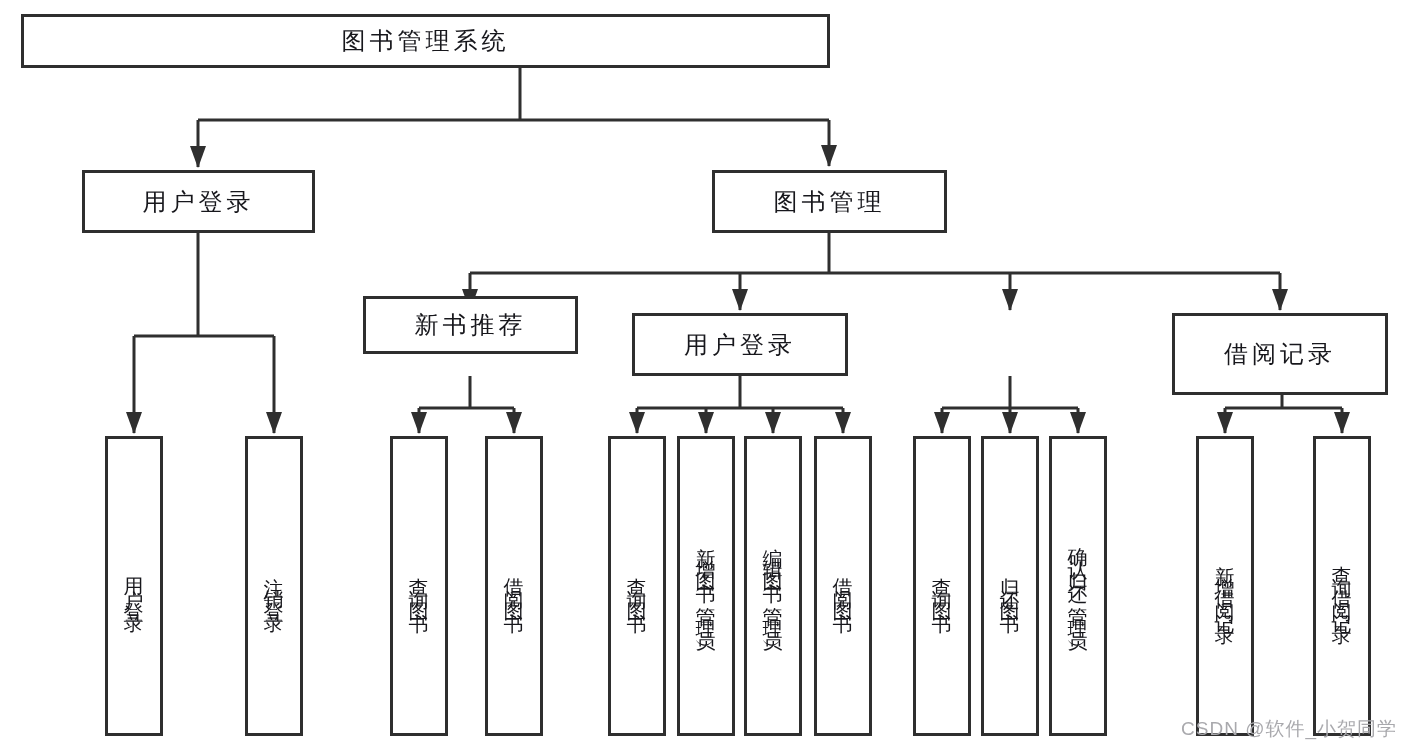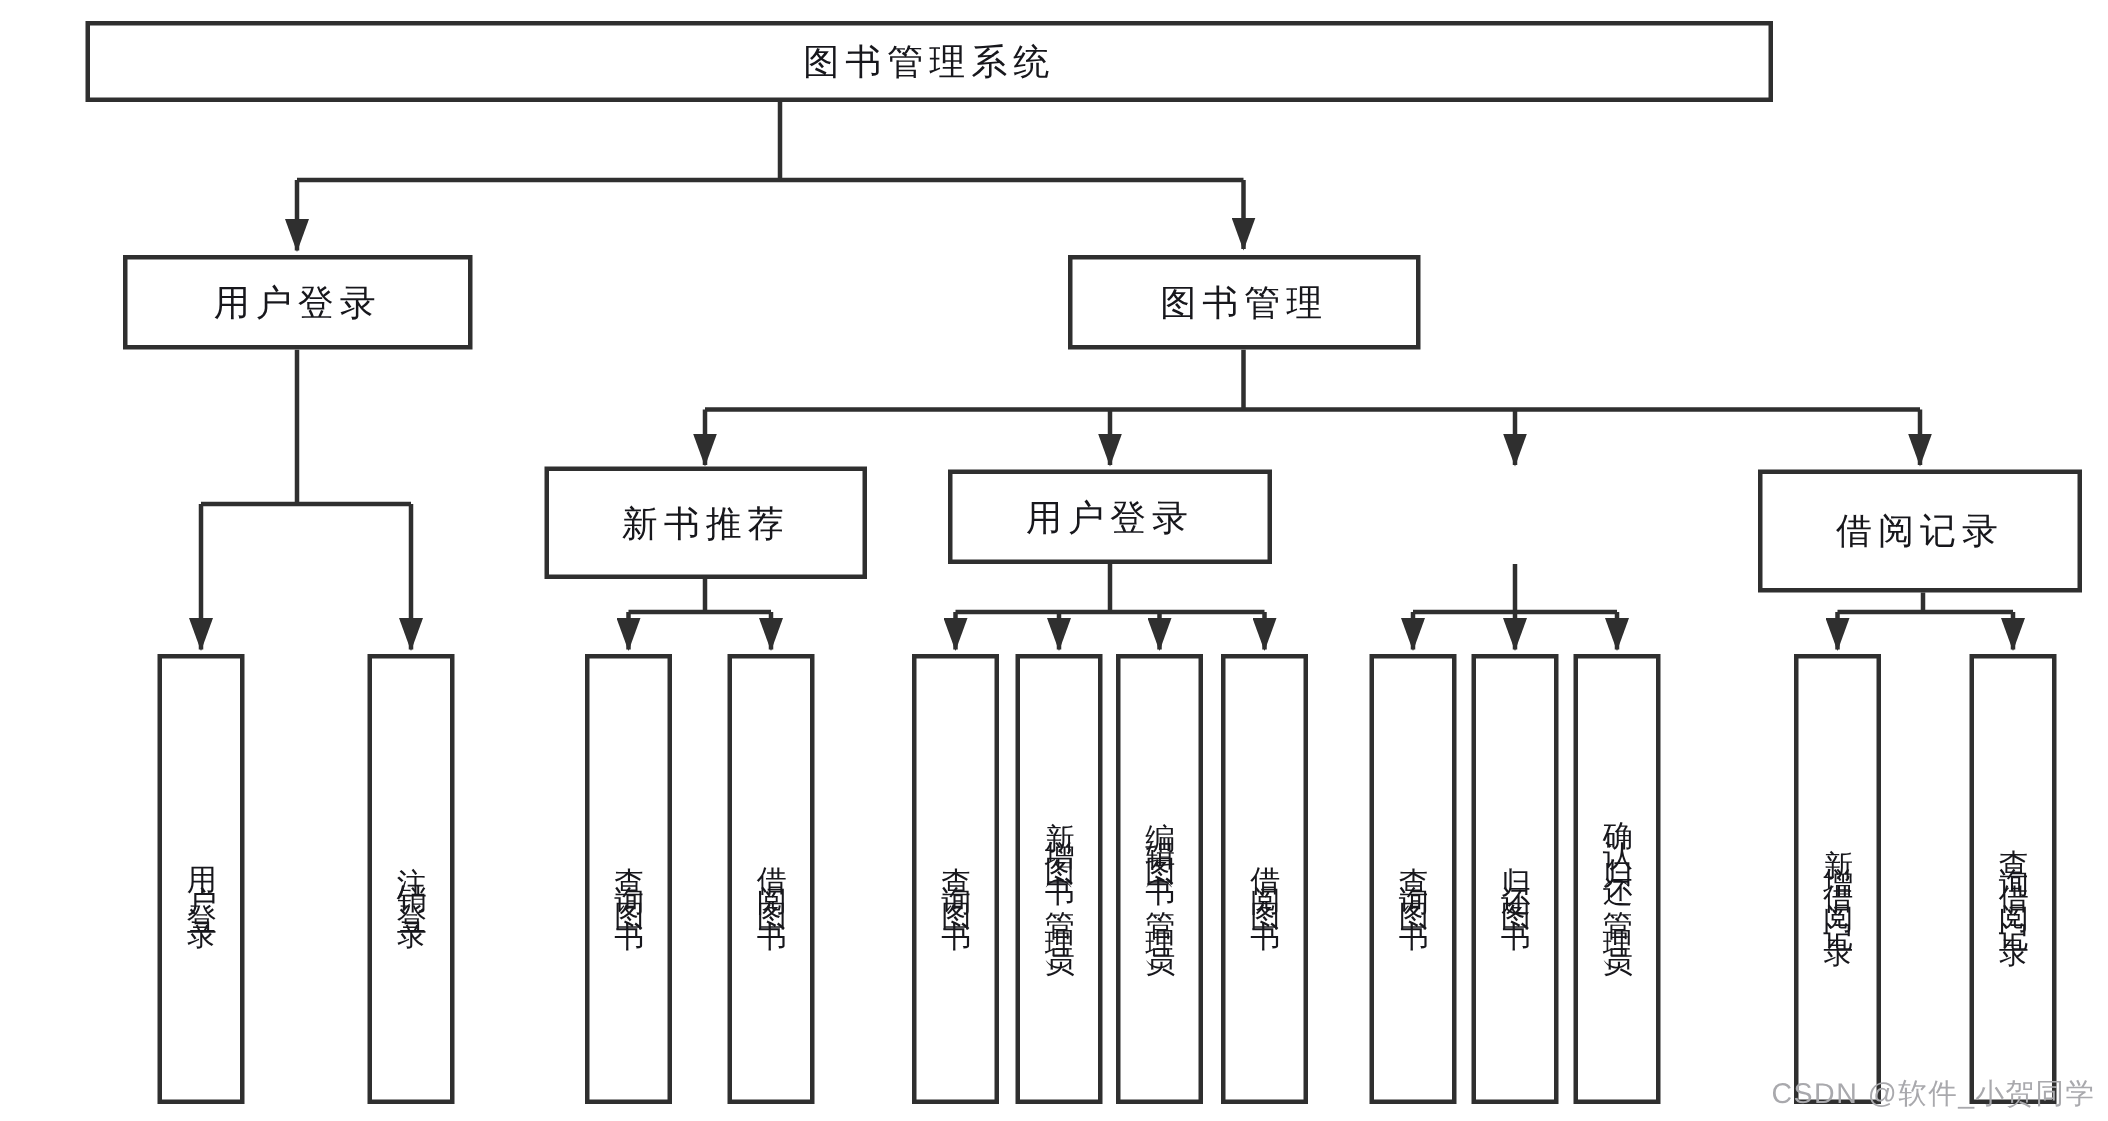--- a/index.html
+++ b/index.html
@@ -84,32 +84,32 @@
     <path d="M1010 376 V408 M942 408 H1078"></path>
     <path d="M942 408 V433" marker-end="url(#ah)"></path>
     <path d="M1010 408 V433" marker-end="url(#ah)"></path>
     <path d="M1078 408 V433" marker-end="url(#ah)"></path>
 
     <path d="M1282 376 V408 M1225 408 H1342"></path>
     <path d="M1225 408 V433" marker-end="url(#ah)"></path>
     <path d="M1342 408 V433" marker-end="url(#ah)"></path>
   </svg>
 
-  <div class="node h-node" style="left:21px;top:14px;width:1125px;height:54px;margin-left:36px;">
+  <div class="node h-node" style="left:21px;top:14px;width:809px;height:54px;">
     <span>图书管理系统</span>
   </div>
 
   <div class="node h-node" style="left:82px;top:170px;width:233px;height:63px;">
     <span>用户登录</span>
   </div>
   <div class="node h-node" style="left:712px;top:170px;width:235px;height:63px;">
     <span>图书管理</span>
   </div>
 
-  <div class="node h-node" style="left:363px;top:311px;width:215px;height:75px;">
+  <div class="node h-node" style="left:363px;top:296px;width:215px;height:58px;">
     <span>新书推荐</span>
   </div>
   <div class="node h-node" style="left:632px;top:313px;width:216px;height:63px;">
     <span>用户登录</span>
   </div>
   <div class="node h-node" style="left:1172px;top:313px;width:216px;height:82px;">
     <span>借阅记录</span>
   </div>
 
   <div class="node v-node" style="left:105px;top:436px;width:58px;height:300px;">

